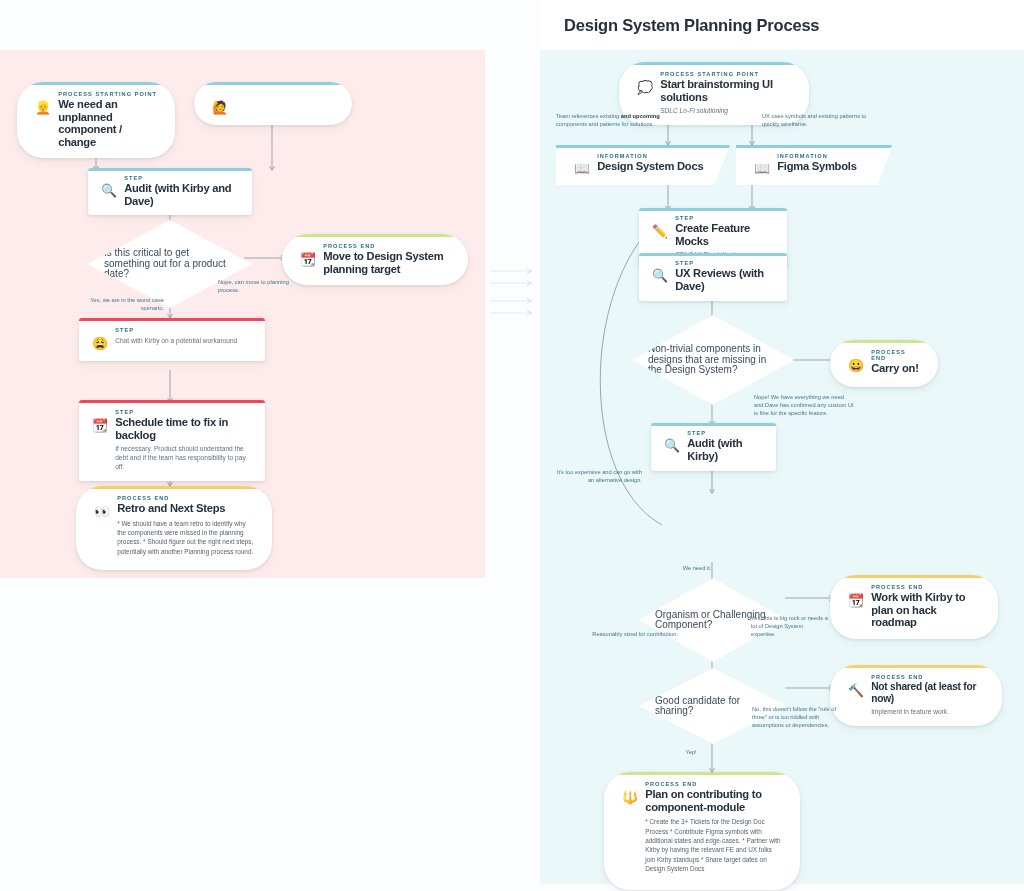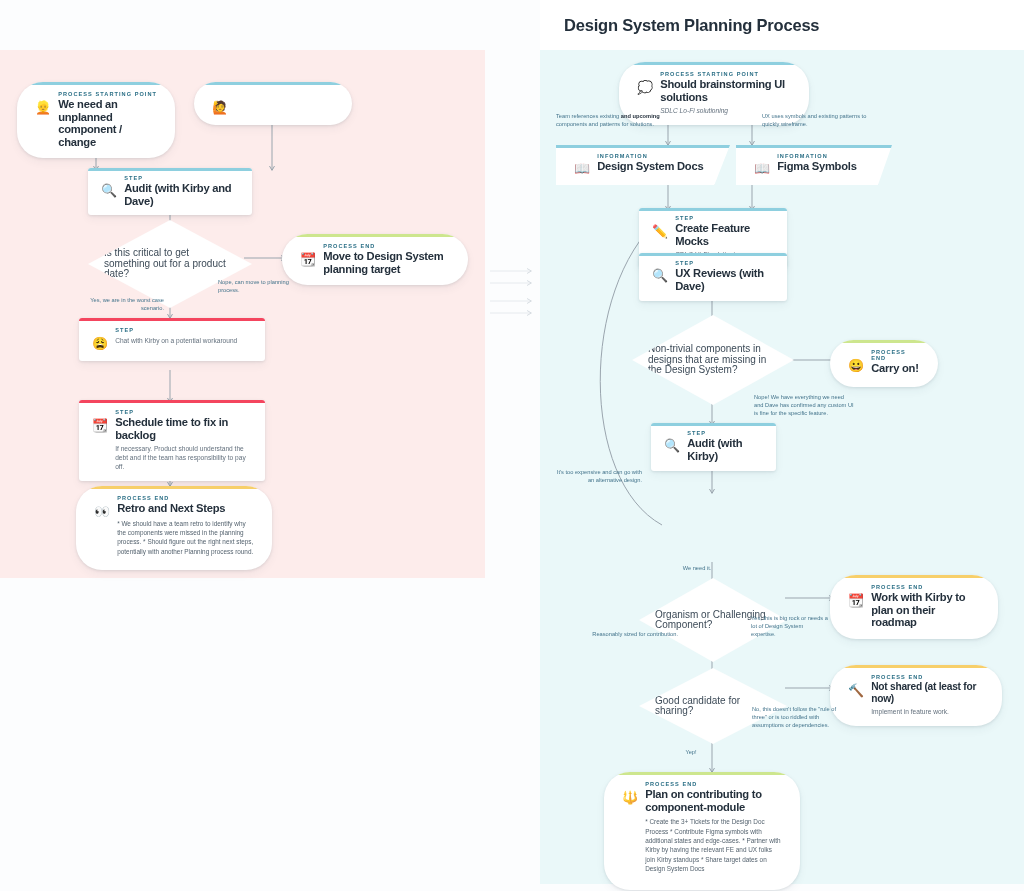--- a/index.html
+++ b/index.html
@@ -265,21 +265,21 @@
           <path d="M172,690 L172,722"></path>
         </g>
       </svg>
 
       <div class="node rounded" style="left:79px; top:12px; width:190px;">
         <div class="accent" style="background:#8ecfdf"></div>
         <div class="node-inner">
           <span class="emoji">💭</span>
           <span class="node-text">
             <span class="kicker" style="display:block">PROCESS STARTING POINT</span>
-            <span class="headline" style="display:block">Should brainstorming UI solutions</span>
+            <span class="headline" style="display:block">Start brainstorming UI solutions</span>
             <span class="subline" style="display:block">SDLC Lo-Fi solutioning</span>
           </span>
         </div>
       </div>
 
       <div class="elabel" style="left:16px; top:62px; width:125px;"><span>Team references existing <b>and upcoming</b> components and patterns for solutions.</span></div>
       <div class="elabel" style="left:222px; top:62px; width:122px;">UX uses symbols and existing patterns to quickly wireframe.</div>
 
       <div class="info-node" style="left:16px; top:95px; width:174px;">
         <div class="accent" style="background:#8ecfdf"></div>
@@ -362,21 +362,21 @@
       <div class="diamond" style="left:99px; top:528px; width:148px; height:84px;">
         <span>Organism or Challenging Component?</span>
       </div>
 
       <div class="node rounded" style="left:290px; top:525px; width:168px;">
         <div class="accent" style="background:#f7cf6a"></div>
         <div class="node-inner">
           <span class="emoji">📆</span>
           <span class="node-text">
             <span class="kicker" style="display:block">PROCESS END</span>
-            <span class="headline" style="display:block">Work with Kirby to plan on their roadmap</span>
+            <span class="headline" style="display:block">Work with Kirby to plan on hack roadmap</span>
           </span>
         </div>
       </div>
 
       <div class="elabel" style="left:211px; top:564px; width:78px;">Yes, this is big rock or needs a lot of Design System expertise.</div>
       <div class="elabel r" style="left:48px; top:580px; width:90px;">Reasonably sized for contribution.</div>
 
       <div class="diamond" style="left:99px; top:618px; width:148px; height:76px;">
         <span>Good candidate for sharing?</span>
       </div>

